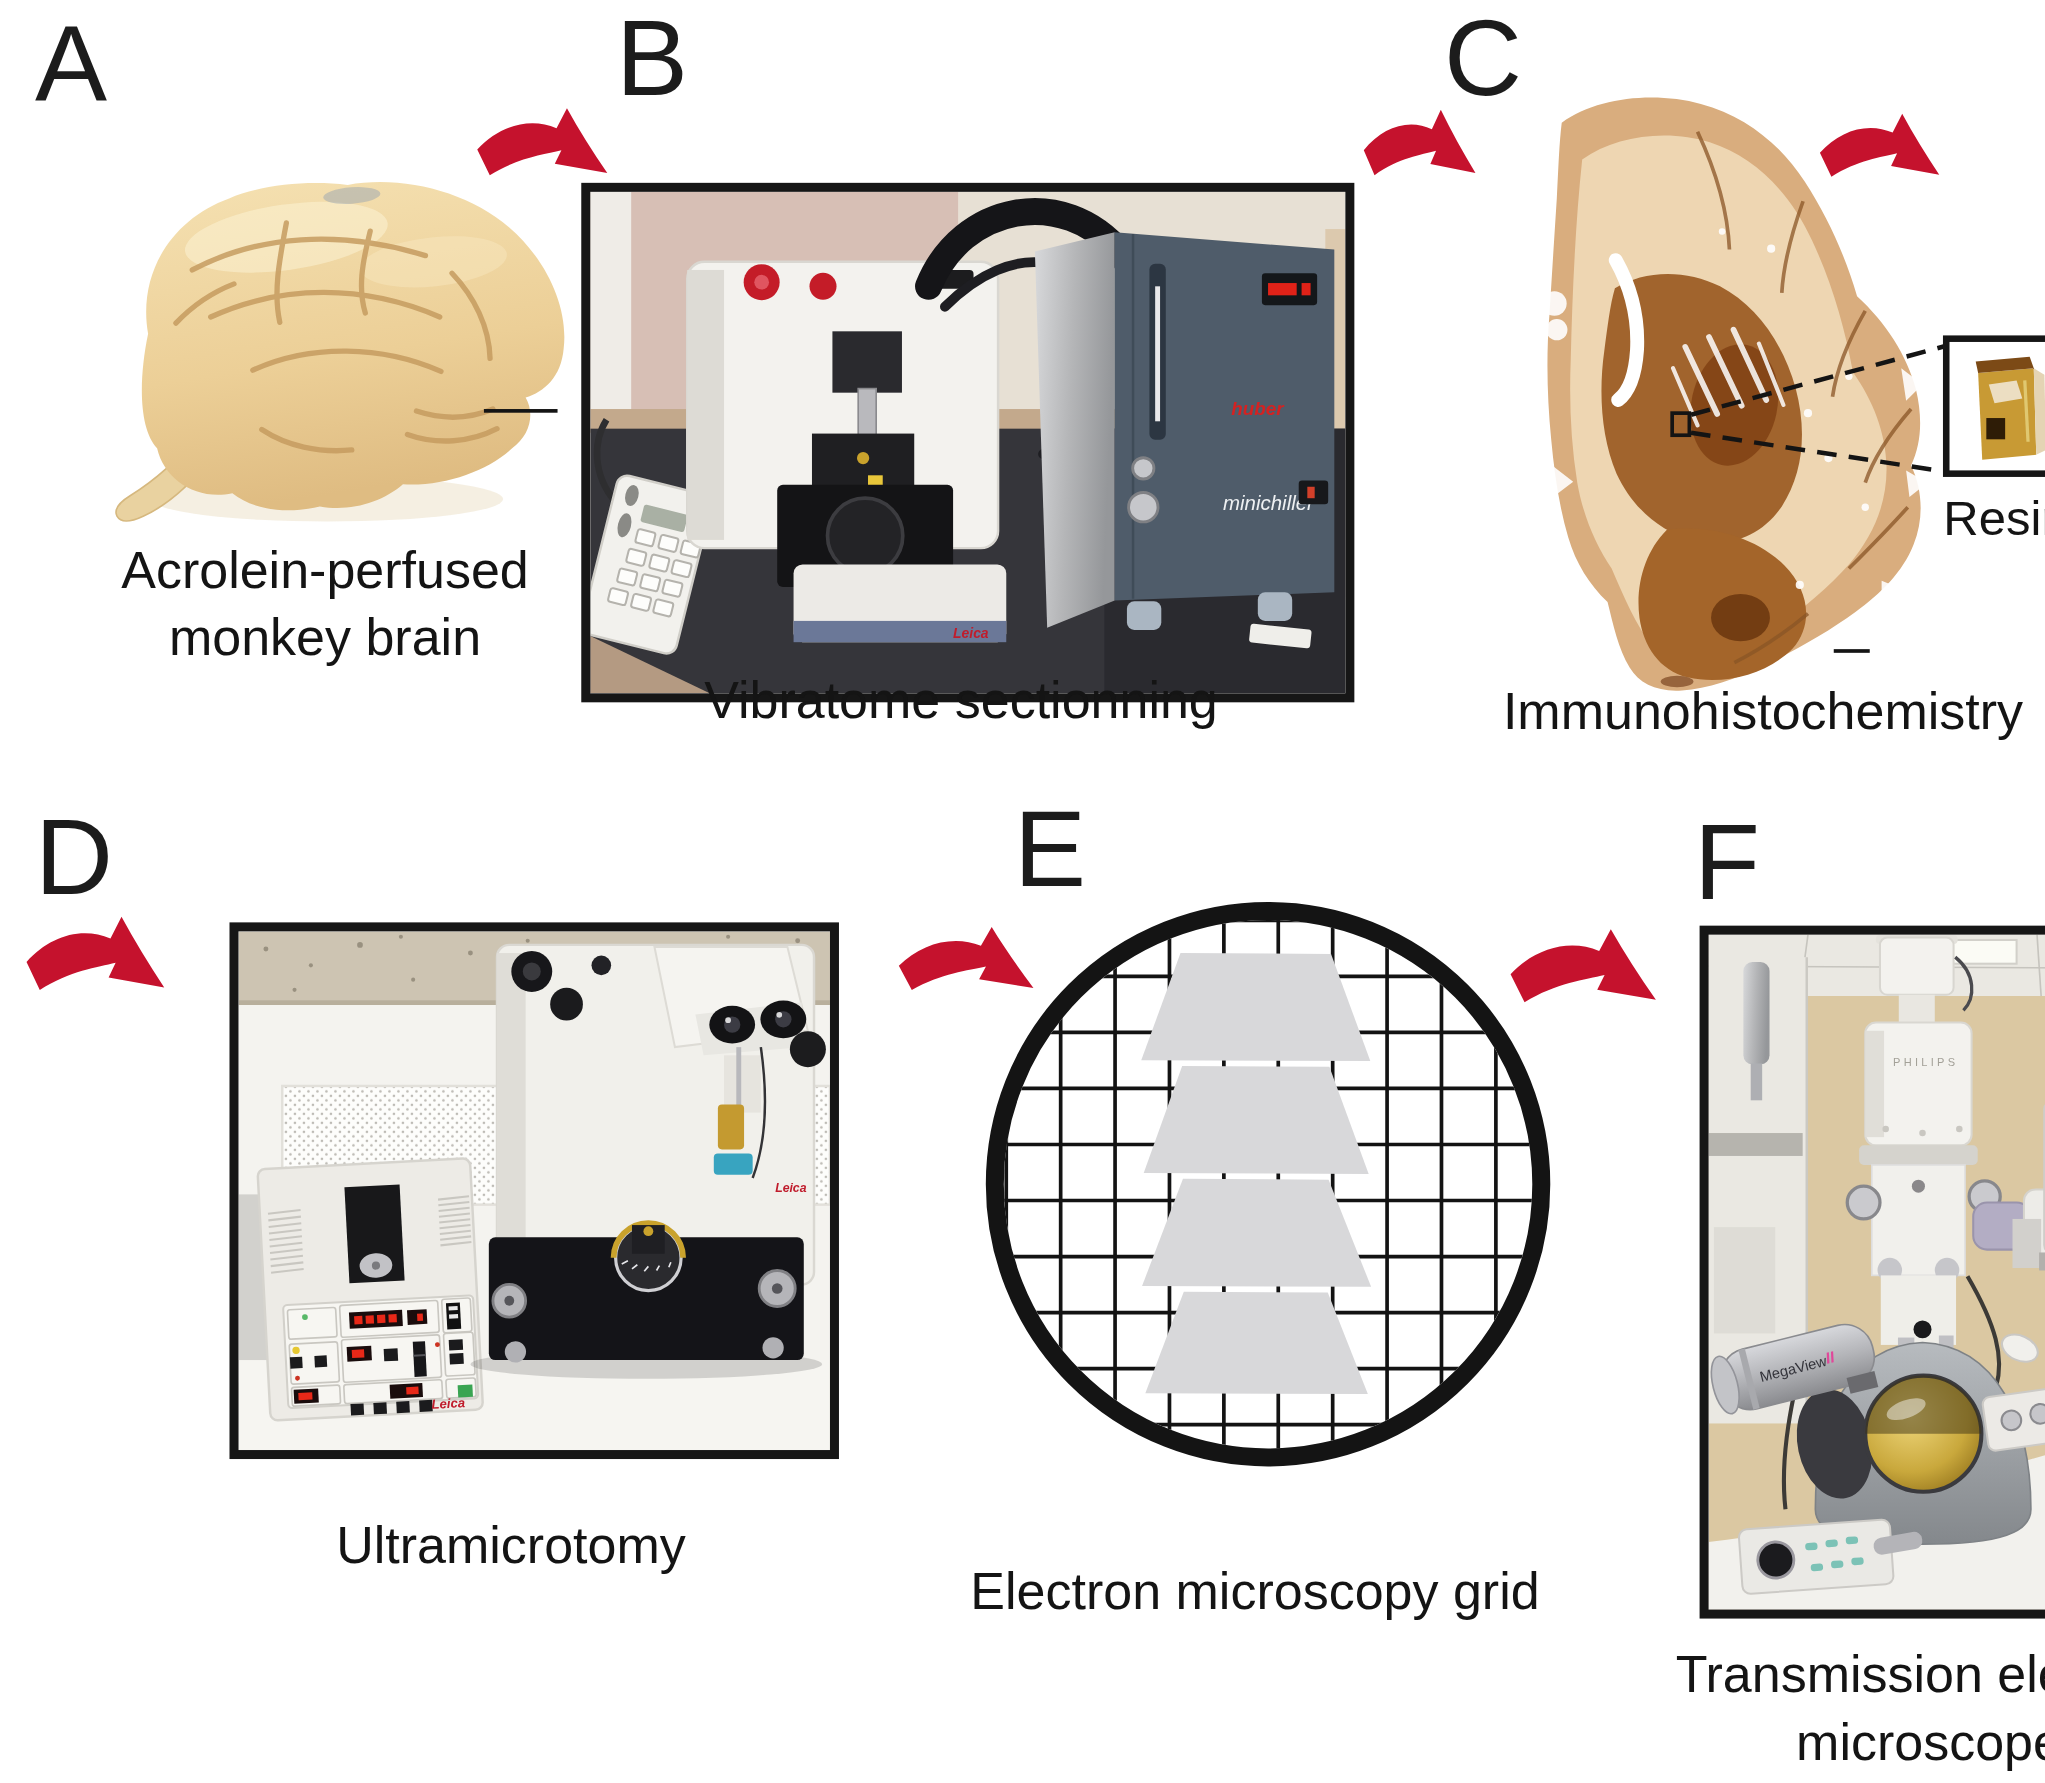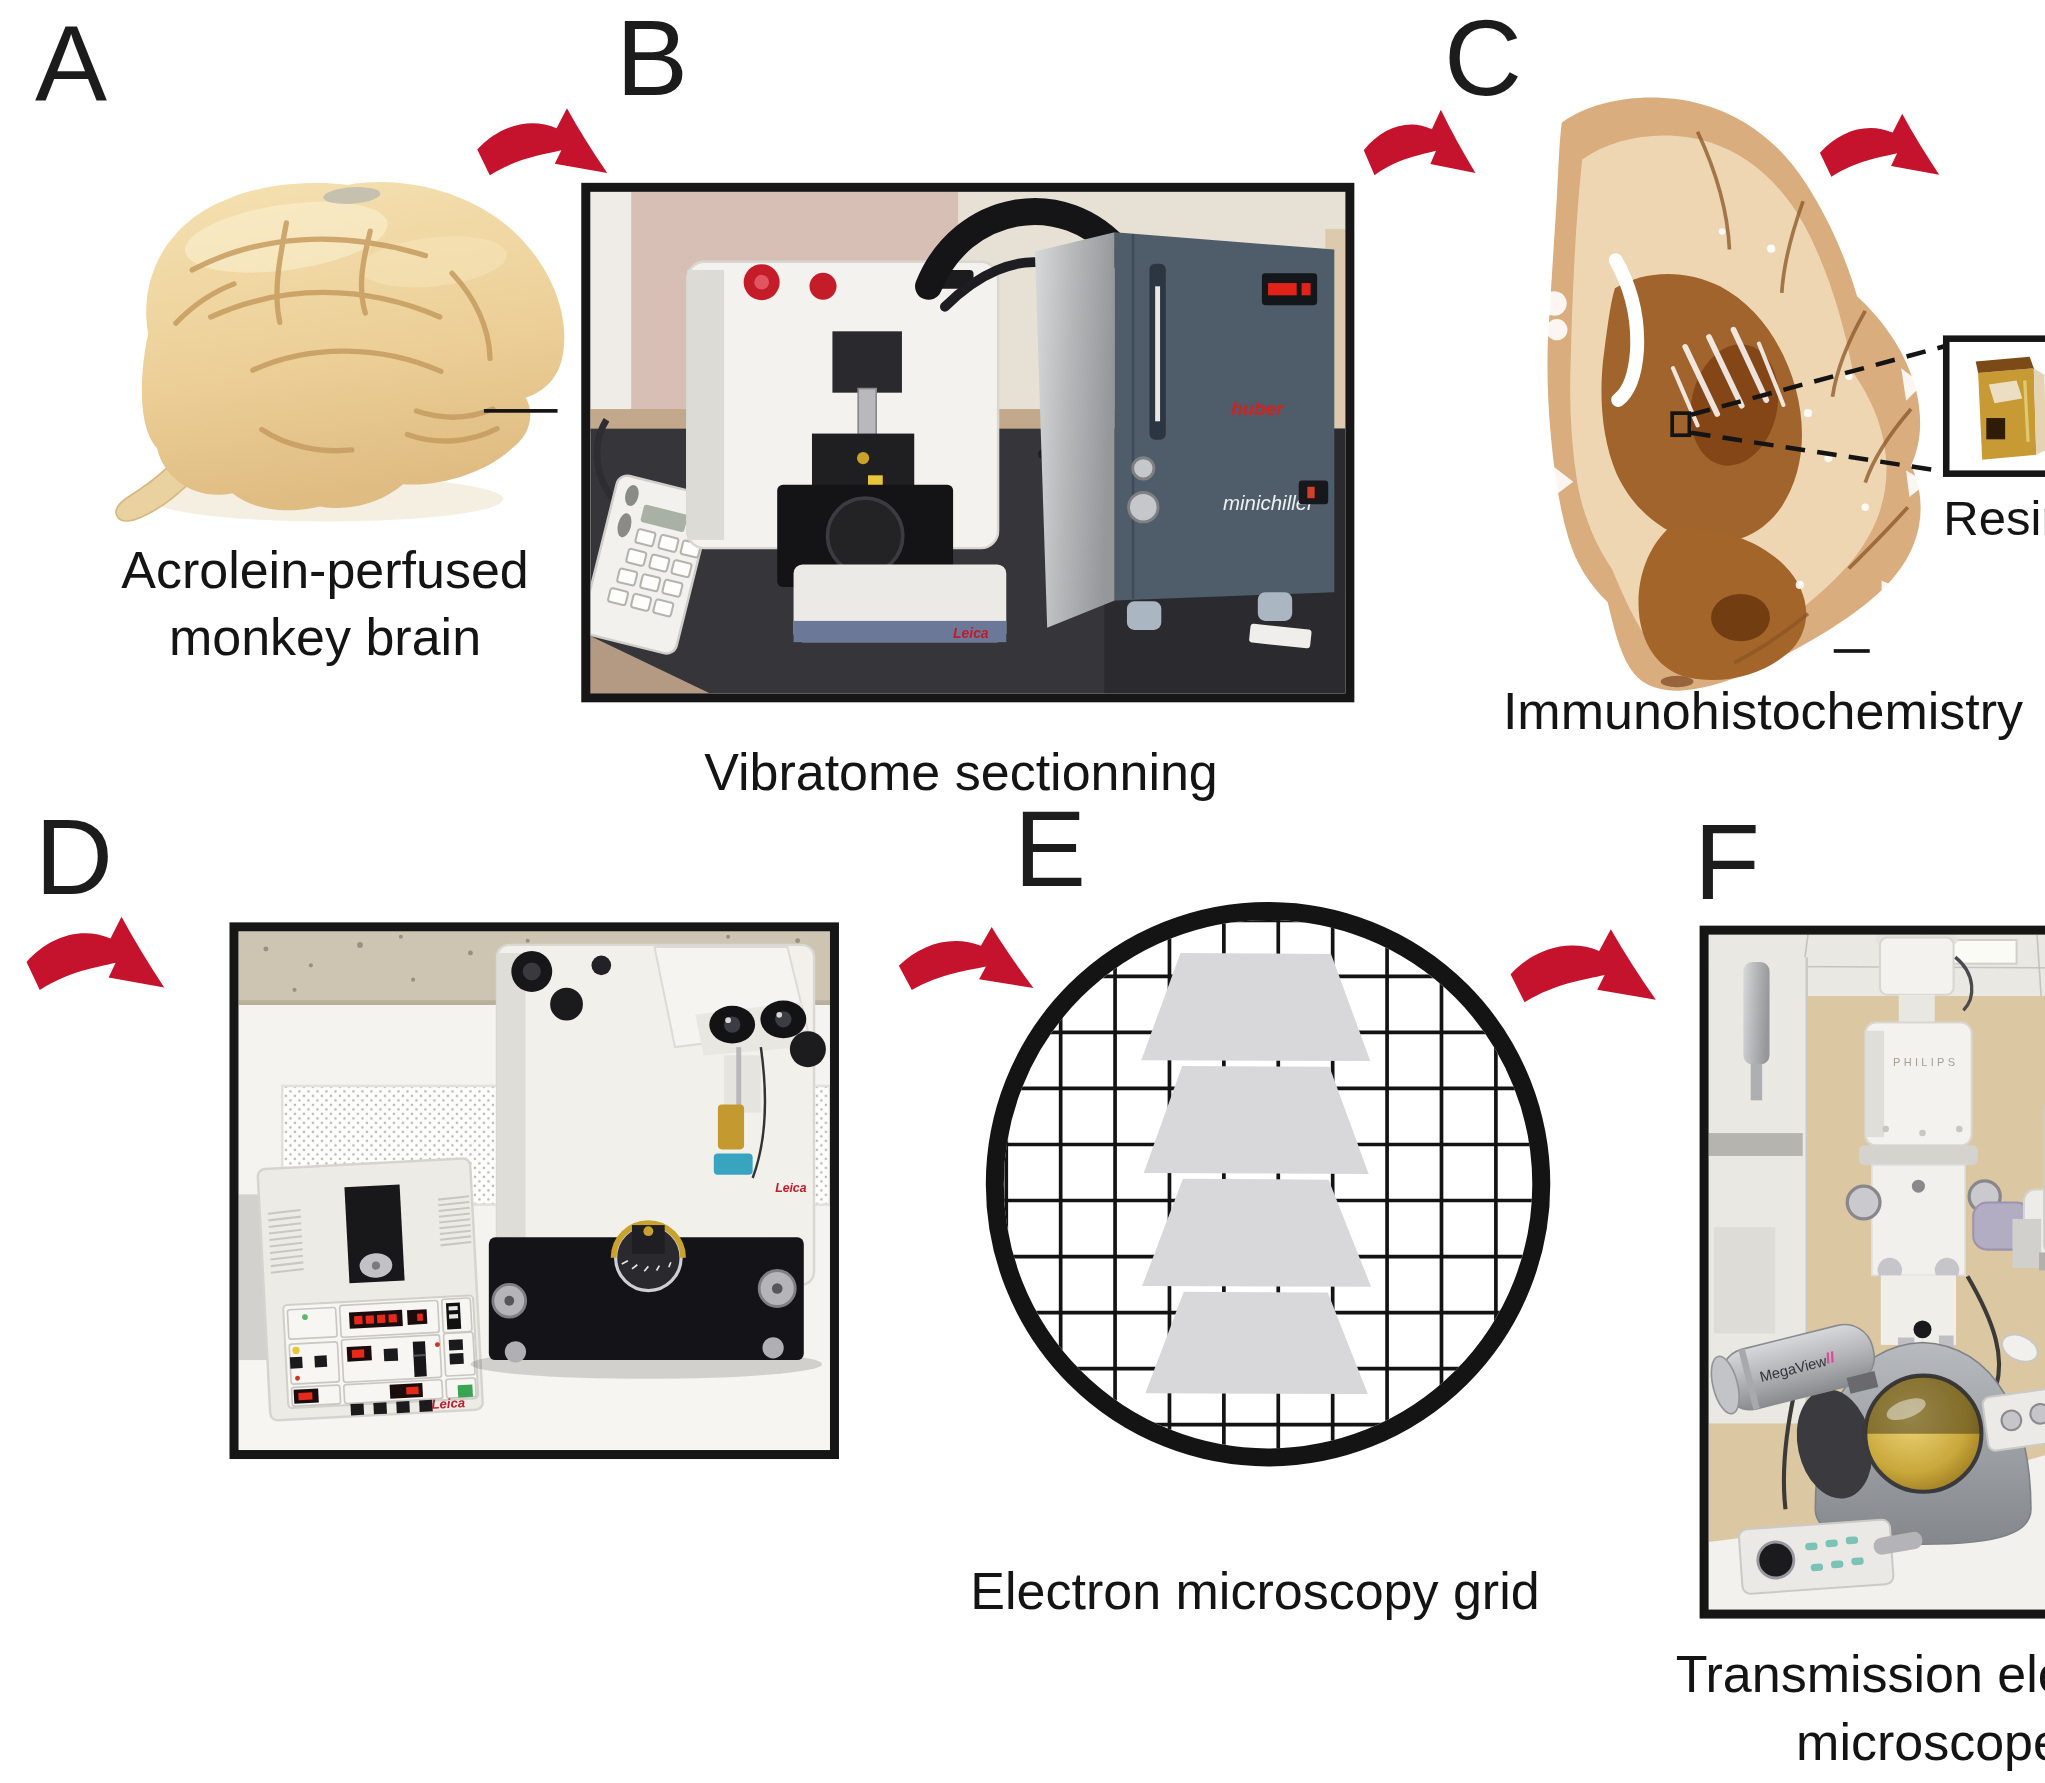--- a/index.html
+++ b/index.html
@@ -544,21 +544,22 @@
 
 <div class="letter" style="left:35px;top:10.2px;">A</div>
 <div class="letter" style="left:616px;top:4.1px;">B</div>
 <div class="letter" style="left:1444px;top:4.1px;">C</div>
 <div class="letter" style="left:35px;top:803px;">D</div>
 <div class="letter" style="left:1014px;top:795px;">E</div>
 <div class="letter" style="left:1694px;top:808px;">F</div>
 
 <div class="cap" style="left:325px;top:544px;">Acrolein-perfused</div>
 <div class="cap" style="left:325px;top:611px;">monkey brain</div>
-<div class="cap" style="left:961px;top:746px;">Vibratome sectionning</div>
+<div class="cap" style="left:961px;top:674px;">Vibratome sectionning</div>
 <div class="cap" style="left:1763px;top:685px;">Immunohistochemistry</div>
 <div class="cap cap-sm" style="left:2070px;top:494px;">Resin blocs</div>
+<div class="cap" style="left:511px;top:1519px;">Ultramicrotomy</div>
 <div class="cap" style="left:1255px;top:1565px;">Electron microscopy grid</div>
 <div class="cap" style="left:1929px;top:1648px;">Transmission electron</div>
 <div class="cap" style="left:1929px;top:1716px;">microscope</div>
 
 </div>
 
 
 </body></html>

